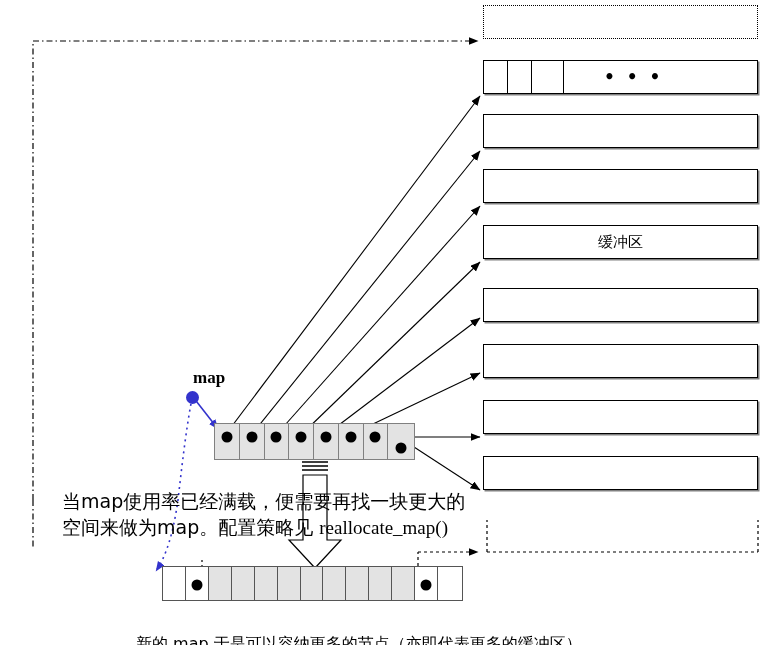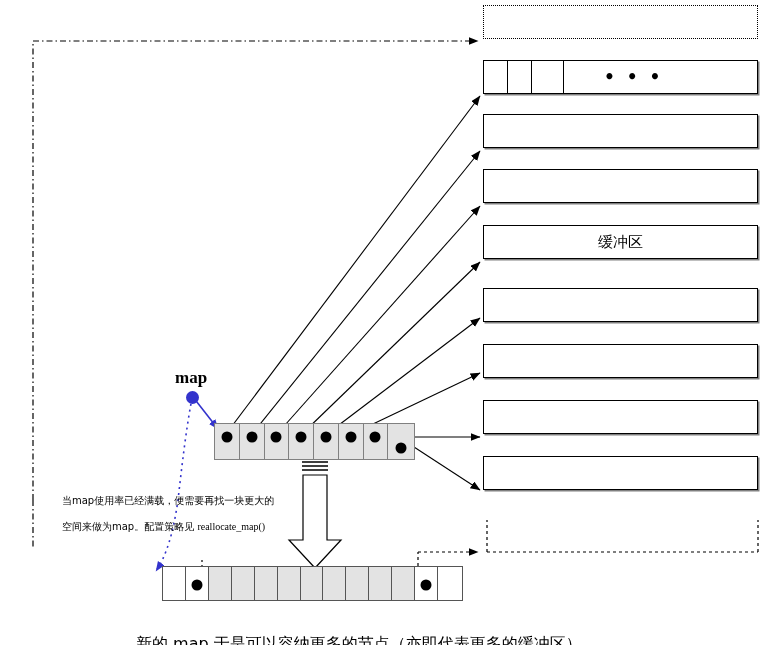--- a/index.html
+++ b/index.html
@@ -126,21 +126,21 @@
   
   .map-label {
     position: absolute;
     font-weight: bold;
     font-size: 17px;
     color: #000;
     font-family: "Liberation Serif", "DejaVu Serif", serif;
   }
   .note {
     position: absolute;
-    font-size: 10px;
+    font-size: 19px;
     line-height: 26px;
     color: #000;
     white-space: nowrap;
     font-family: "DejaVu Sans", "Liberation Sans", sans-serif;
   }
   .note .mono {
     font-family: "Liberation Serif", "DejaVu Serif", serif;
   }
   .caption {
     position: absolute;
@@ -228,21 +228,21 @@
 
   <div class="buffer" style="left:483px; top:225px; width:275px; height:34px;">
     <div class="buffer-label">缓冲区</div>
   </div>
 
   <div class="buffer" style="left:483px; top:288px; width:275px; height:34px;"></div>
   <div class="buffer" style="left:483px; top:344px; width:275px; height:34px;"></div>
   <div class="buffer" style="left:483px; top:400px; width:275px; height:34px;"></div>
   <div class="buffer" style="left:483px; top:456px; width:275px; height:34px;"></div>
 
-  <div class="map-label" style="left:175px; top:368px;">map</div>
+  <div class="map-label" style="left:193px; top:368px;">map</div>
   <div class="blue-dot" style="left:186px; top:391px;"></div>
 
   <div class="map-array" style="left:214px; top:423px; width:201px; height:37px;">
     <div class="map-cell" style="width:25px;">
         <span class="node"></span>
       </div>
     <div class="map-cell" style="width:25px;">
         <span class="node"></span>
       </div>
     <div class="map-cell" style="width:25px;">

